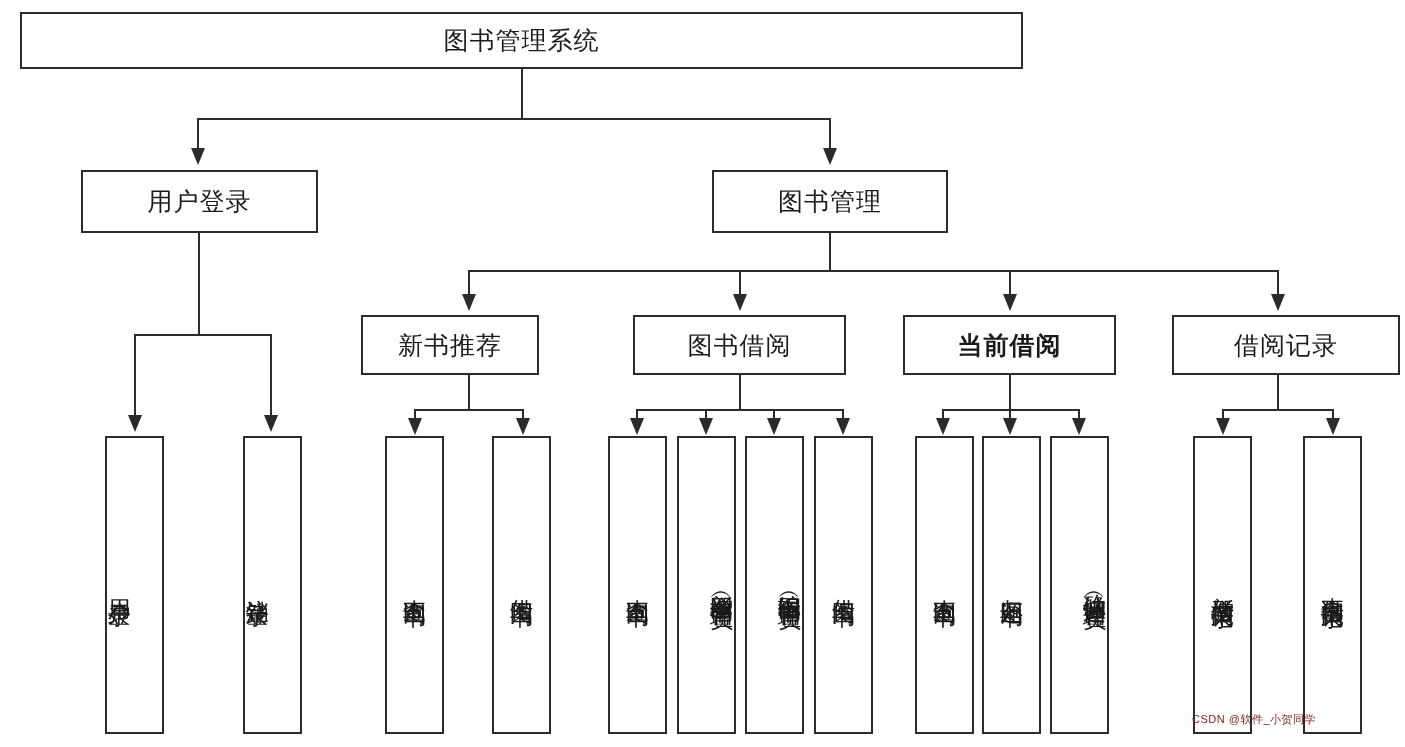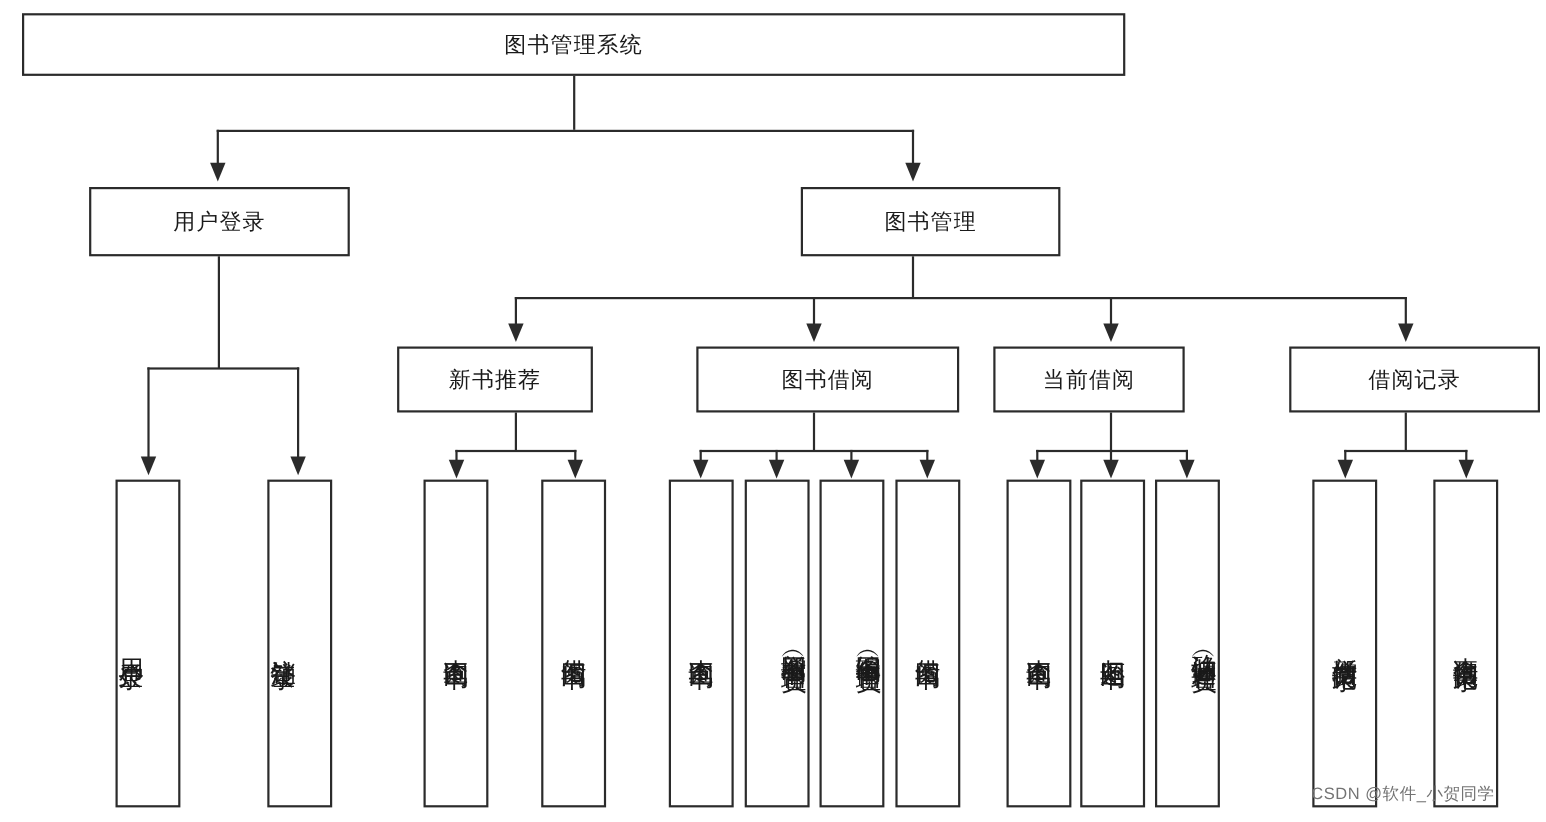--- a/index.html
+++ b/index.html
@@ -21,21 +21,21 @@
     position: absolute;
     box-sizing: border-box;
     border: 2px solid #2b2b2b;
     background: #ffffff;
     display: flex;
     align-items: center;
     justify-content: center;
     color: #1a1a1a;
   }
   .node.horiz {
-    font-size: 20px;
+    font-size: 25px;
     letter-spacing: 1px;
   }
   .node.vert {
     writing-mode: vertical-rl;
     text-orientation: upright;
     font-size: 23px;
     line-height: 1.08;
     letter-spacing: 2px;
     padding: 6px 0;
     text-align: center;
@@ -60,22 +60,22 @@
   .arrow {
     position: absolute;
     width: 0;
     height: 0;
     border-left: 7px solid transparent;
     border-right: 7px solid transparent;
     border-top: 17px solid #2b2b2b;
   }
   .watermark {
     position: absolute;
-    font-size: 15px;
-    color: #737373;
+    font-size: 11px;
+    color: #7f1d1d;
     white-space: nowrap;
     letter-spacing: 0.5px;
   }
 </style>
 </head>
 <body>
 
 <div id="canvas">
 
   <div class="node horiz" style="left:20px; top:12px; width:1003px; height:57px;">
@@ -87,21 +87,21 @@
   <div class="edge h" style="left:197px; top:118px; width:634px; height:2px;"></div>
   <div class="edge v" style="left:197px; top:118px; width:2px; height:33px;"></div>
   <div class="arrow" style="left:191px; top:148px;"></div>
   <div class="edge v" style="left:829px; top:118px; width:2px; height:33px;"></div>
   <div class="arrow" style="left:823px; top:148px;"></div>
 
   <div class="node horiz" style="left:81px; top:170px; width:237px; height:63px;">
     <span>用户登录</span>
   </div>
 
-  <div class="node horiz" style="left:712px; top:170px; width:236px; height:63px;margin-left:16px;">
+  <div class="node horiz" style="left:712px; top:170px; width:236px; height:63px;">
     <span>图书管理</span>
   </div>
 
   <div class="edge v" style="left:198px; top:233px; width:2px; height:102px;"></div>
   <div class="edge h" style="left:134px; top:334px; width:138px; height:2px;"></div>
   <div class="edge v" style="left:134px; top:334px; width:2px; height:84px;"></div>
   <div class="arrow" style="left:128px; top:415px;"></div>
   <div class="edge v" style="left:270px; top:334px; width:2px; height:84px;"></div>
   <div class="arrow" style="left:264px; top:415px;"></div>
 
@@ -117,25 +117,25 @@
   <div class="edge v" style="left:1009px; top:270px; width:2px; height:27px;"></div>
   <div class="arrow" style="left:1003px; top:294px;"></div>
 
   <div class="edge v" style="left:1277px; top:270px; width:2px; height:27px;"></div>
   <div class="arrow" style="left:1271px; top:294px;"></div>
 
   <div class="node horiz" style="left:361px; top:315px; width:178px; height:60px;">
     <span>新书推荐</span>
   </div>
 
-  <div class="node horiz" style="left:633px; top:315px; width:239px; height:60px;">
+  <div class="node horiz" style="left:633px; top:315px; width:213px; height:60px;">
     <span>图书借阅</span>
   </div>
 
-  <div class="node horiz" style="left:903px; top:315px; width:174px; height:60px;">
+  <div class="node horiz" style="left:903px; top:315px; width:213px; height:60px;font-weight:bold;">
     <span>当前借阅</span>
   </div>
 
   <div class="node horiz" style="left:1172px; top:315px; width:228px; height:60px;">
     <span>借阅记录</span>
   </div>
 
   <div class="edge v" style="left:468px; top:375px; width:2px; height:35px;"></div>
   <div class="edge h" style="left:414px; top:409px; width:110px; height:2px;"></div>
   <div class="edge v" style="left:414px; top:409px; width:2px; height:12px;"></div>

